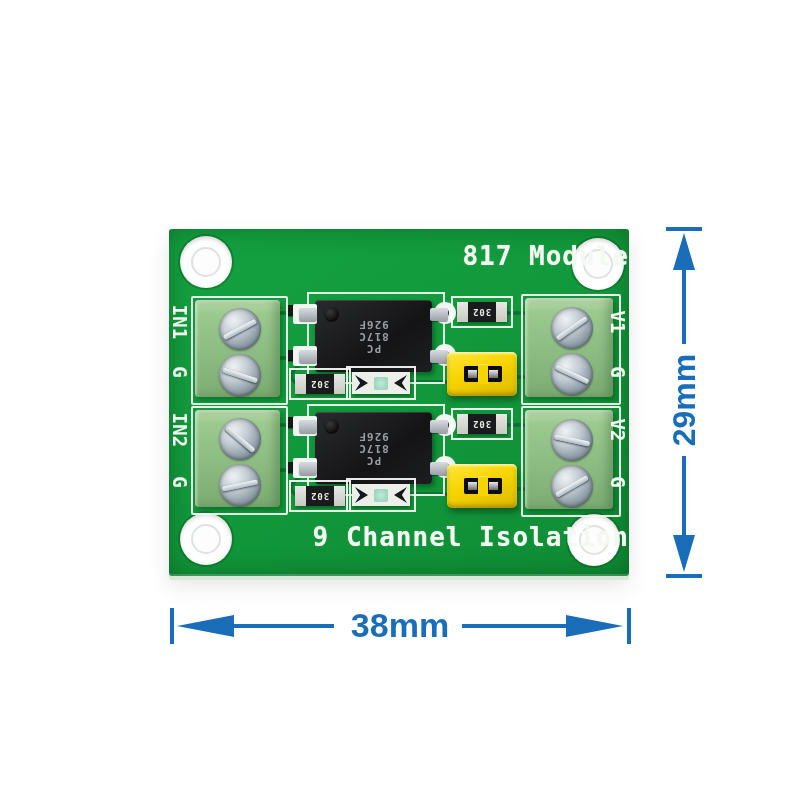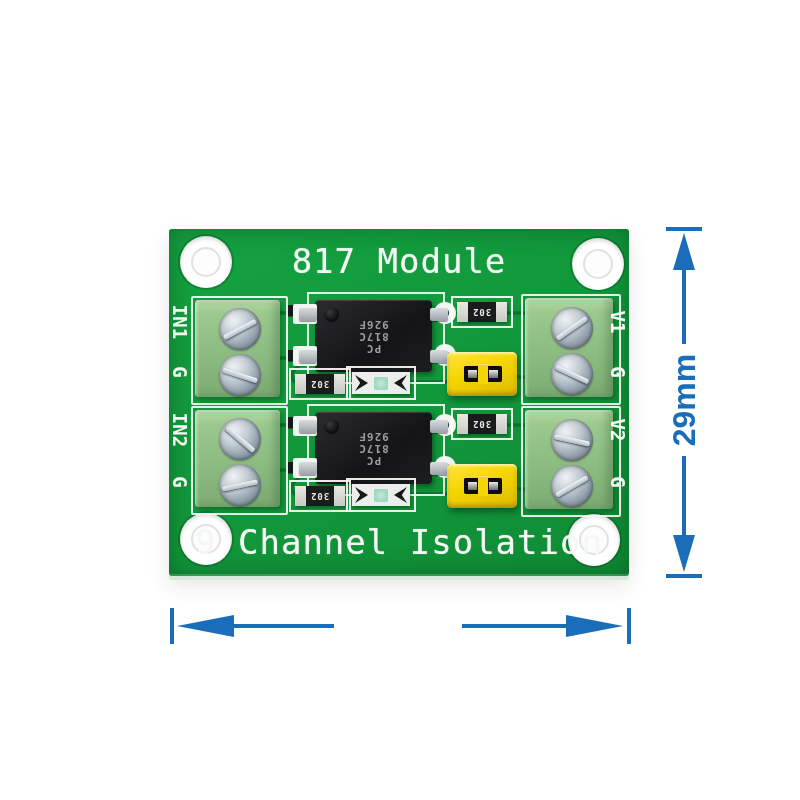--- a/index.html
+++ b/index.html
@@ -9,22 +9,22 @@
   .board{position:absolute;left:169px;top:229px;width:460px;height:347px;
          background:linear-gradient(150deg,#14a241 0%,#12993c 45%,#0f8c35 100%);
          border-radius:3px;
          box-shadow:inset 0 0 26px rgba(0,45,12,.38), inset 0 -2px 0 rgba(255,255,255,.25),
                     0 10px 22px rgba(0,0,0,.10);}
   .traces{position:absolute;left:0;top:0;}
   .hole{position:absolute;width:52px;height:52px;border-radius:50%;background:#ffffff;
         box-shadow:0 0 0 2px rgba(0,50,15,.25), inset 0 2px 4px rgba(0,0,0,.18);}
   .hole .ring{position:absolute;left:11px;top:11px;width:26px;height:26px;border-radius:50%;
         border:2px solid #dfe3df;background:#fdfdfd;}
-  .silk-text{position:absolute;width:100%;text-align:center;color:#f3f8f3;
-        font-weight:normal;font-size:34px;letter-spacing:1px;text-shadow:0 0 1px rgba(255,255,255,.6);}
+  .silk-text{position:absolute;width:100%;text-align:right;color:#f3f8f3;
+        font-weight:bold;font-size:26px;letter-spacing:1px;text-shadow:0 0 1px rgba(255,255,255,.6);}
   
   .tb-outline{position:absolute;border:2px solid rgba(248,252,248,.92);border-radius:2px;}
   .tblock{position:absolute;border-radius:4px;
         background:linear-gradient(180deg,#b9dcab 0%,#9bc98e 14%,#8cbc82 55%,#7cab72 100%);
         box-shadow:inset -6px 0 8px rgba(40,80,40,.30), inset 2px 2px 3px rgba(255,255,255,.45),
                    2px 3px 5px rgba(0,40,10,.35);}
   .screw{position:absolute;width:42px;height:42px;border-radius:50%;
         background:radial-gradient(circle at 35% 30%,#eef2f4 0%,#c3ccd3 35%,#8796a2 70%,#5c6a76 100%);
         box-shadow:inset 0 0 4px rgba(0,0,0,.55), 0 1px 2px rgba(0,0,0,.35);}
   .screw::after{content:"";position:absolute;left:7%;top:46%;width:86%;height:5px;border-radius:2px;
@@ -297,14 +297,15 @@
     <g stroke="#1a6db8" stroke-width="4" fill="#1a6db8">
       <line x1="172" y1="608" x2="172" y2="644"></line>
       <polygon points="177,626 234,615 234,637" stroke="none"></polygon>
       <line x1="229" y1="626" x2="334" y2="626"></line>
       <line x1="462" y1="626" x2="566" y2="626"></line>
       <polygon points="623,626 566,615 566,637" stroke="none"></polygon>
       <line x1="629" y1="608" x2="629" y2="644"></line>
     </g>
   </svg>
   <div class="dim-label v">29mm</div>
+  <div class="dim-label h">38mm</div>
 
 </div>
 
 </body></html>

